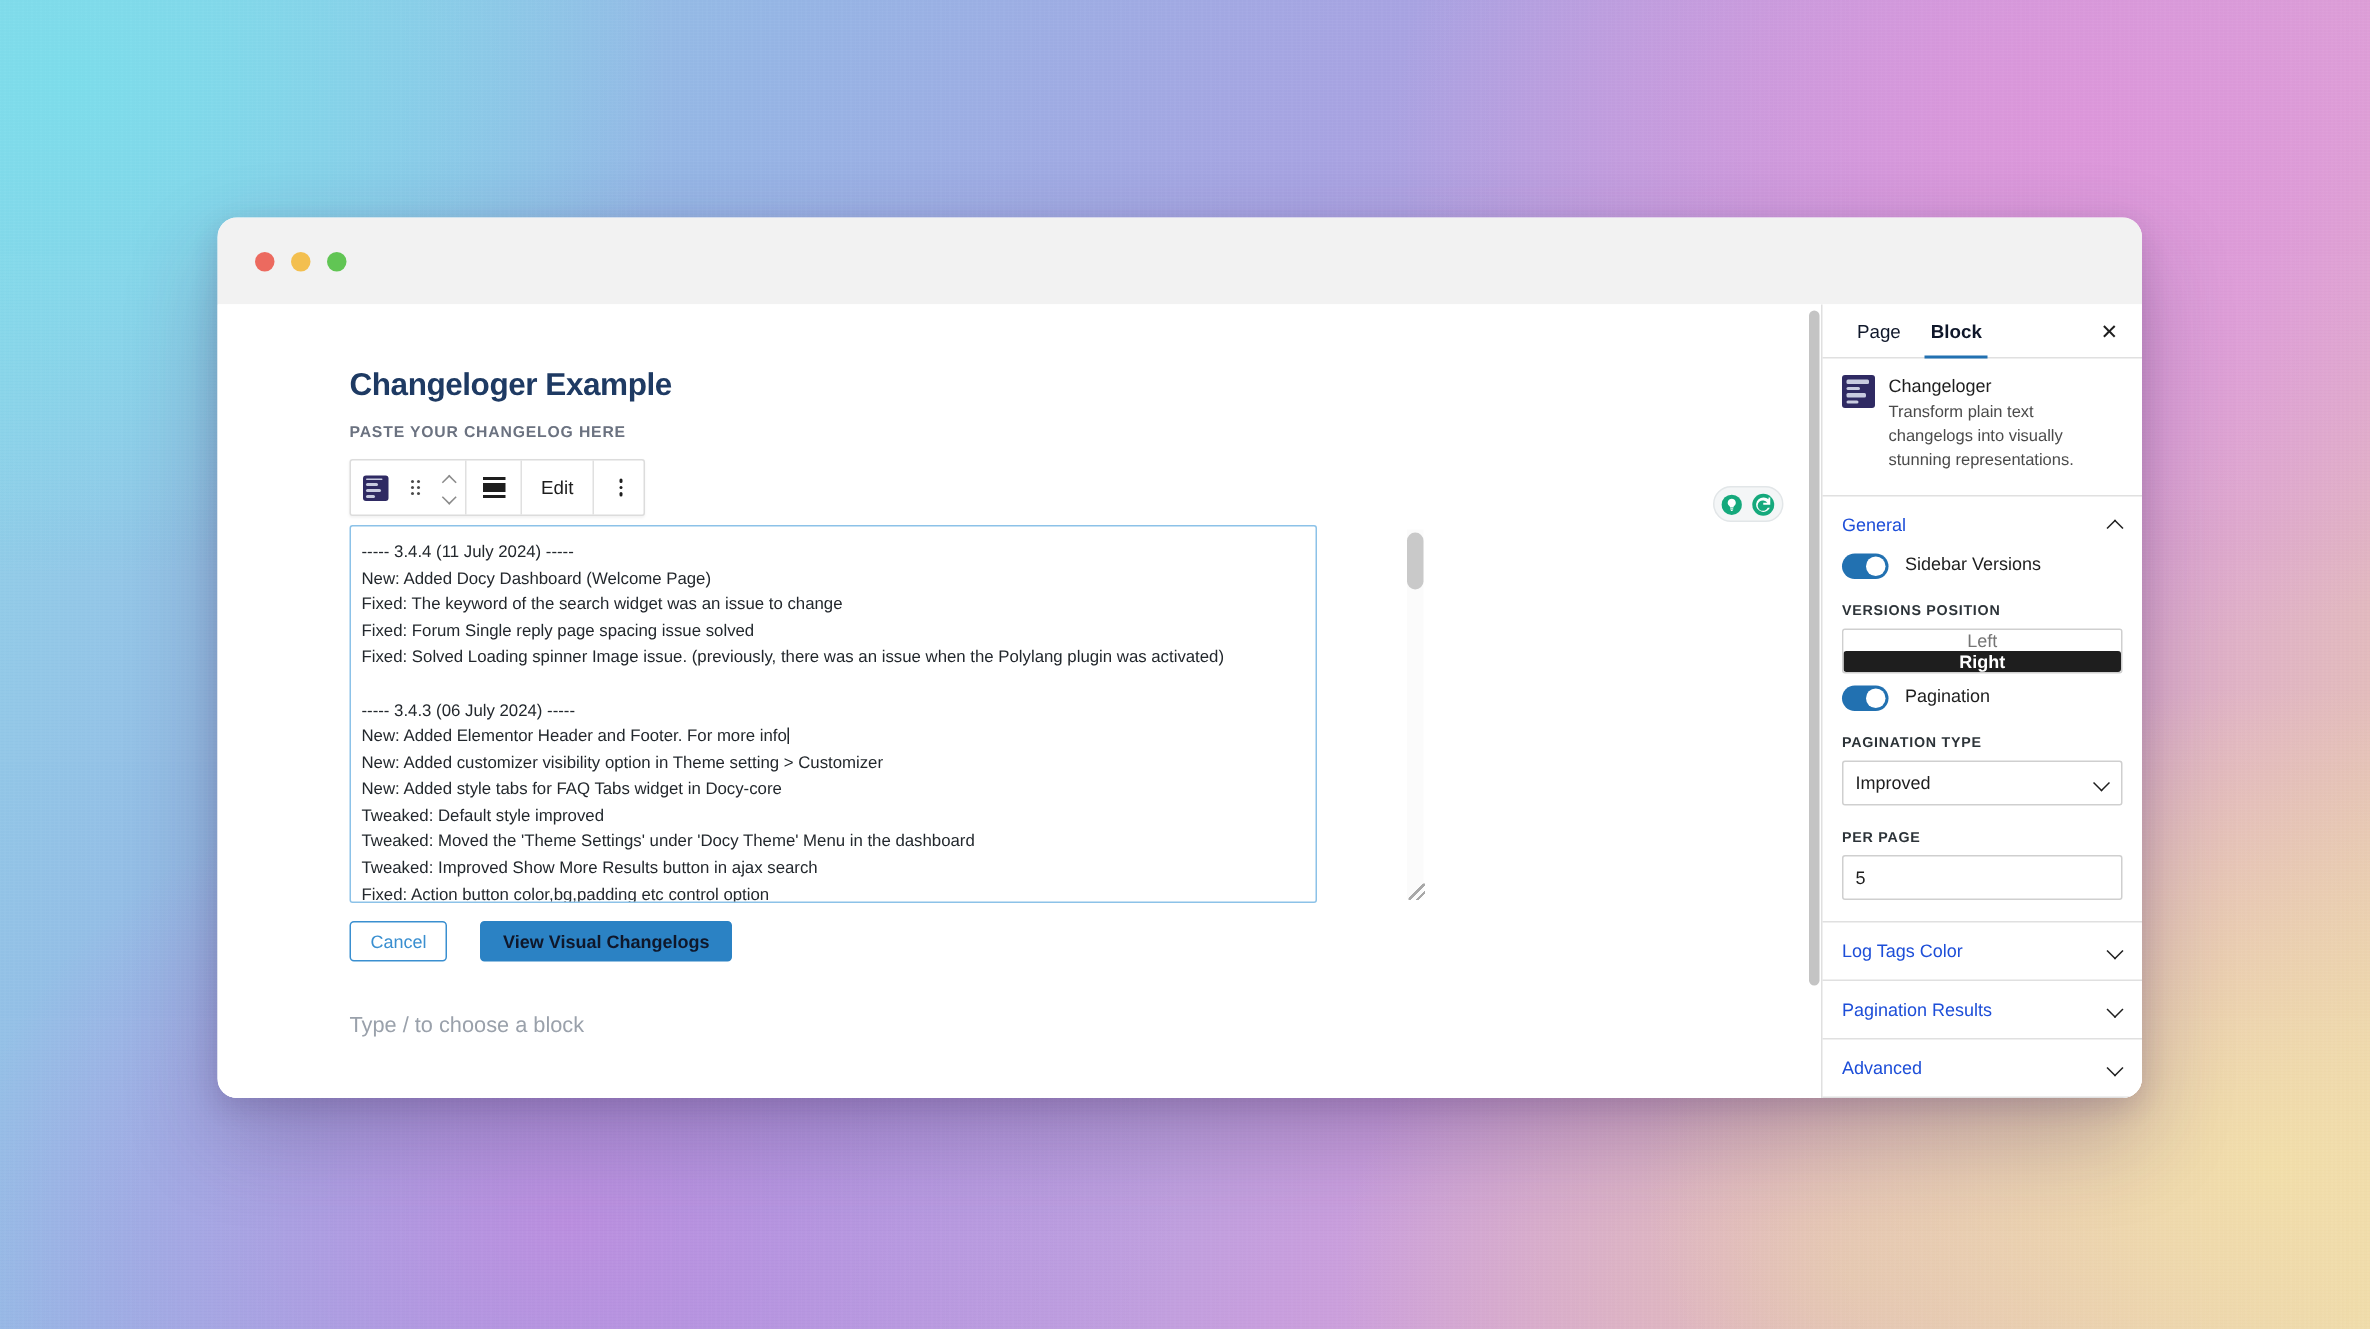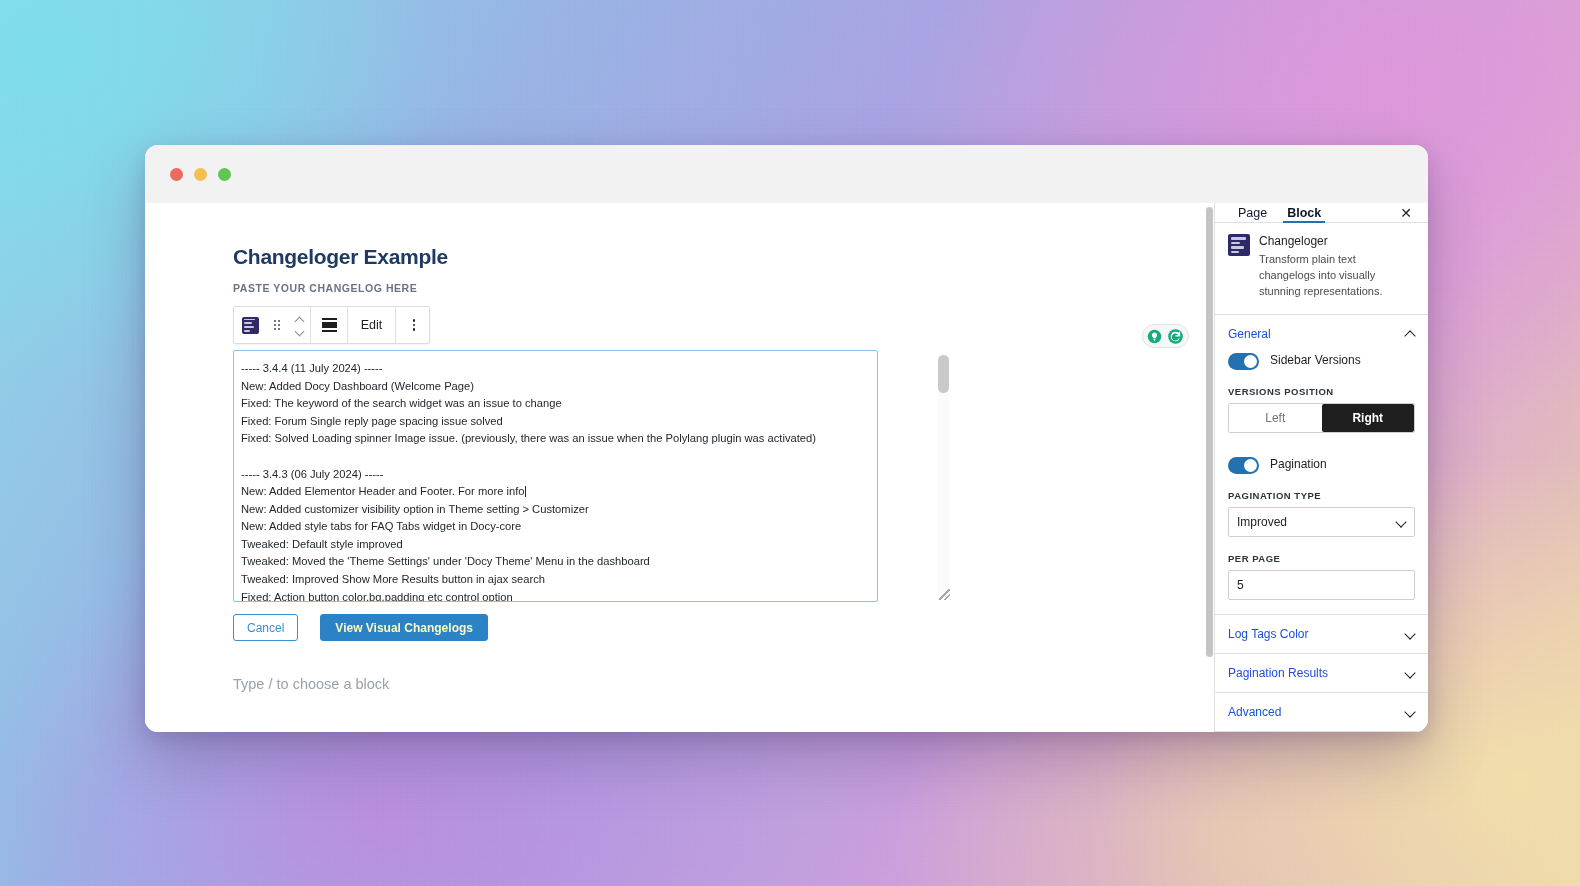--- a/index.html
+++ b/index.html
@@ -261,21 +261,21 @@
     font-family: "Liberation Sans", sans-serif;
     cursor: pointer;
     display: flex; align-items: center;
   }
   #btn-view {
     height: 27px;
     padding: 0 14px;
     border: 1px solid #2b82c4;
     border-radius: 3px;
     background: #2b82c4;
-    color: #fef9c3;
+    color: #0f172a;
     font-size: 12px;
     font-weight: bold;
     font-family: "Liberation Sans", sans-serif;
     cursor: pointer;
     display: flex; align-items: center;
   }
   #empty-paragraph {
     margin-top: 35px;
     font-size: 14.5px;
     color: #9aa1ab;
@@ -417,21 +417,22 @@
     color: #2c3338;
     font-weight: 600;
     margin-bottom: 6px;
   }
   #versions-position {
     display: flex;
     border: 1px solid #cfcfcf;
     border-radius: 2px;
     overflow: hidden;
     height: 28px;
-    margin-bottom: 24px;
+    margin-bottom: 8px;
+    flex-direction: column;
   }
   .seg {
     flex: 1;
     display: flex; align-items: center; justify-content: center;
     font-size: 12px;
     color: #757575;
     cursor: pointer;
     background: #fff;
   }
   .seg.active {

